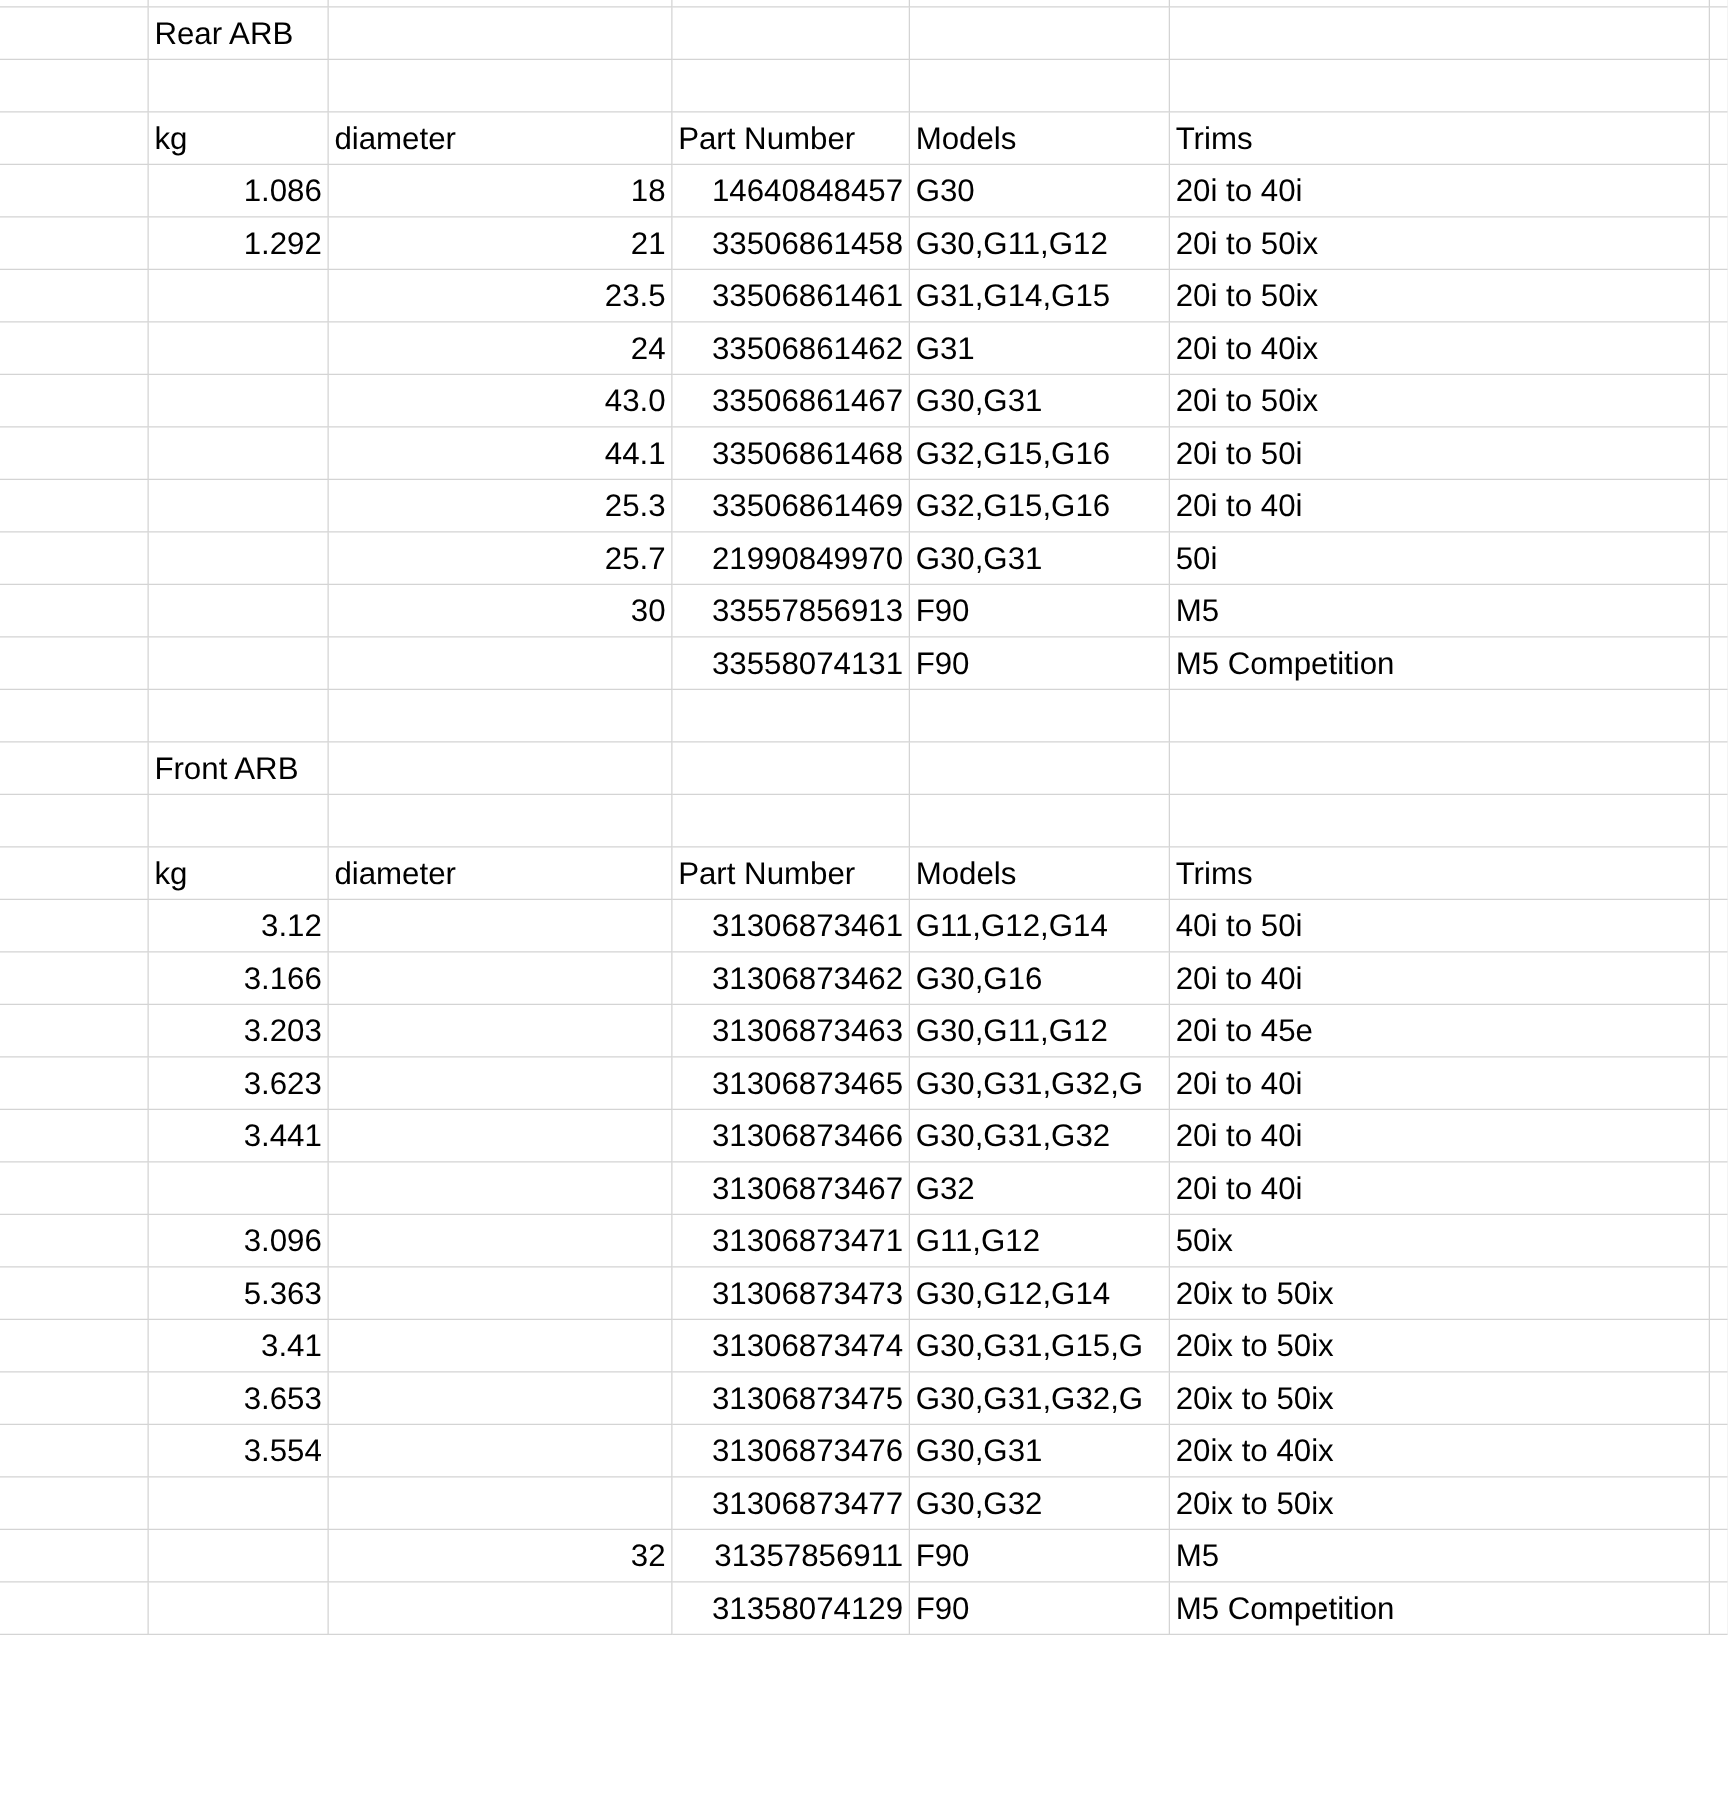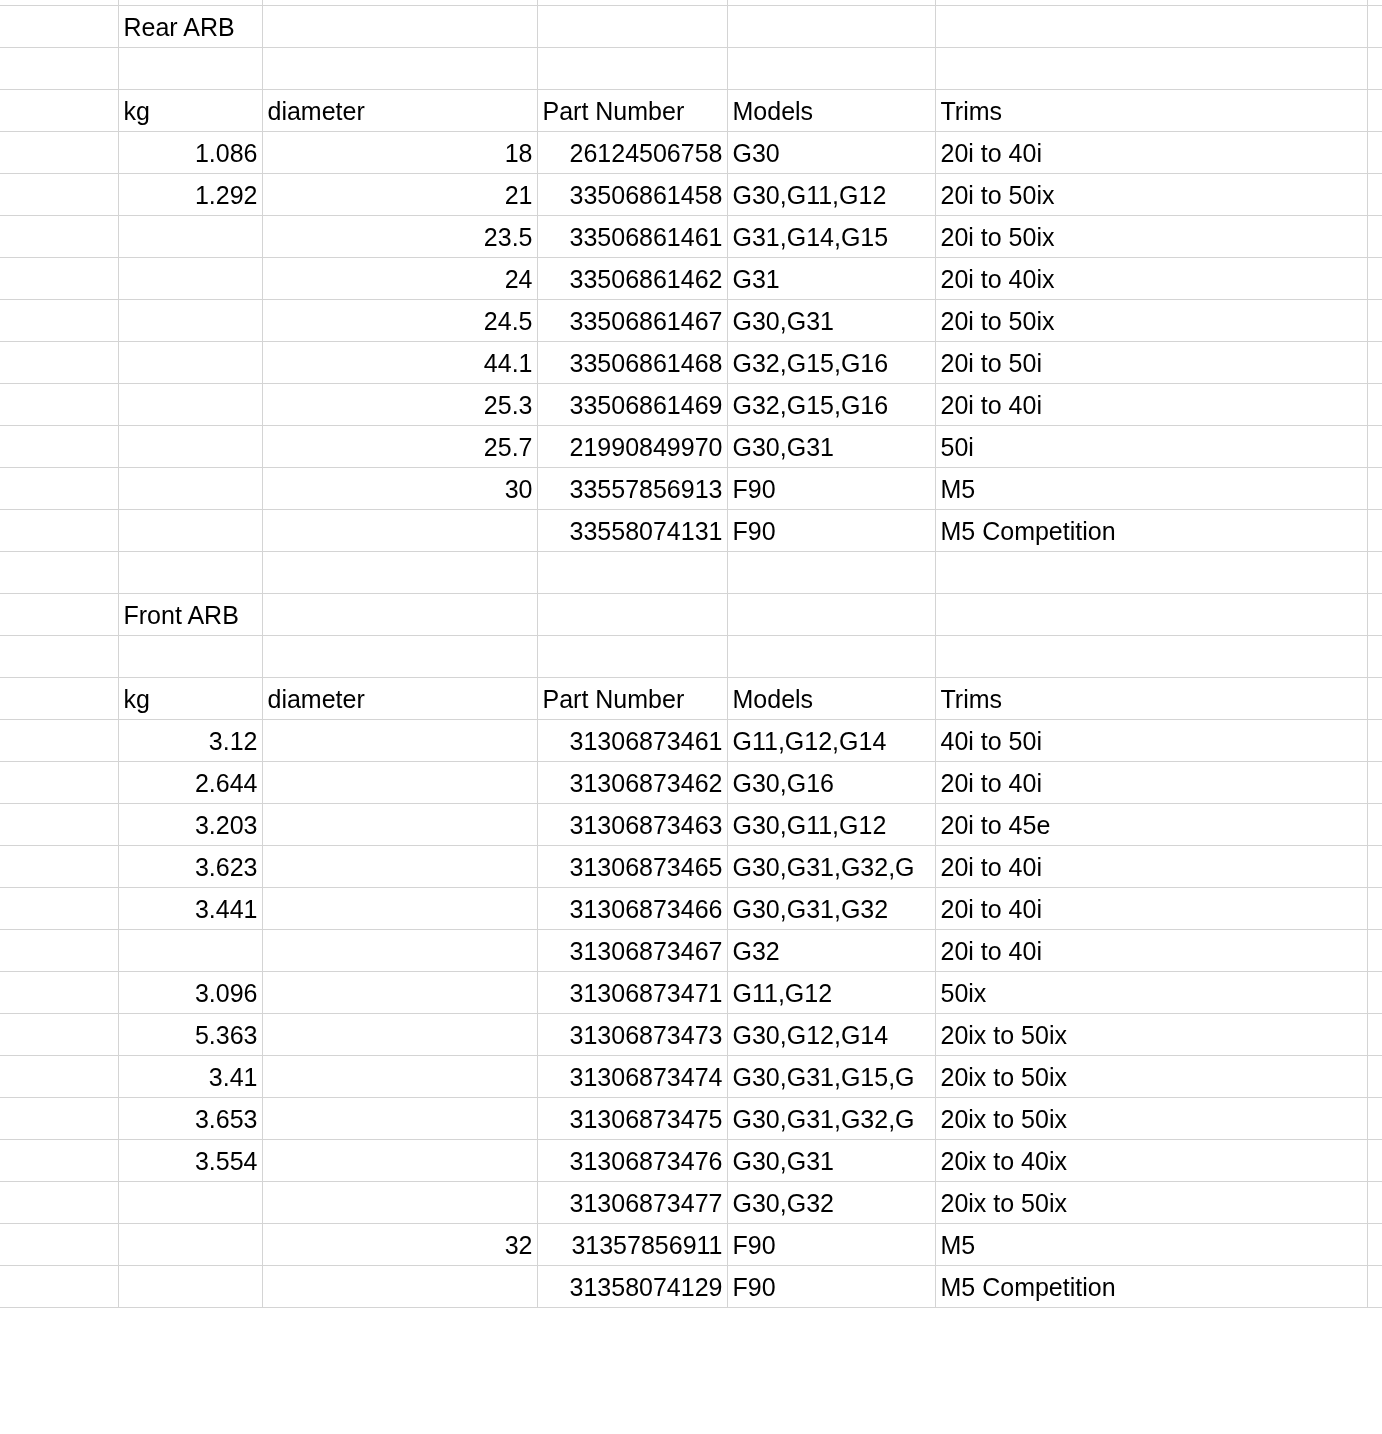--- a/index.html
+++ b/index.html
@@ -100,21 +100,21 @@
           <td class="cell txt">diameter</td>
           <td class="cell txt">Part Number</td>
           <td class="cell txt">Models</td>
           <td class="cell txt">Trims</td>
           <td class="cell txt tail"></td>
         </tr>
         <tr>
           <td class="cell txt"></td>
           <td class="cell num">1.086</td>
           <td class="cell num">18</td>
-          <td class="cell num">26124506758</td>
+          <td class="cell num">14640848457</td>
           <td class="cell txt">G30</td>
           <td class="cell txt">20i to 40i</td>
           <td class="cell txt tail"></td>
         </tr>
         <tr>
           <td class="cell txt"></td>
           <td class="cell num">1.292</td>
           <td class="cell num">21</td>
           <td class="cell num">33506861458</td>
           <td class="cell txt">G30,G11,G12</td>
@@ -135,21 +135,21 @@
           <td class="cell num"></td>
           <td class="cell num">24</td>
           <td class="cell num">33506861462</td>
           <td class="cell txt">G31</td>
           <td class="cell txt">20i to 40ix</td>
           <td class="cell txt tail"></td>
         </tr>
         <tr>
           <td class="cell txt"></td>
           <td class="cell num"></td>
-          <td class="cell num">24.5</td>
+          <td class="cell num">43.0</td>
           <td class="cell num">33506861467</td>
           <td class="cell txt">G30,G31</td>
           <td class="cell txt">20i to 50ix</td>
           <td class="cell txt tail"></td>
         </tr>
         <tr>
           <td class="cell txt"></td>
           <td class="cell num"></td>
           <td class="cell num">44.1</td>
           <td class="cell num">33506861468</td>
@@ -233,21 +233,21 @@
           <td class="cell txt"></td>
           <td class="cell num">3.12</td>
           <td class="cell num"></td>
           <td class="cell num">31306873461</td>
           <td class="cell txt">G11,G12,G14</td>
           <td class="cell txt">40i to 50i</td>
           <td class="cell txt tail"></td>
         </tr>
         <tr>
           <td class="cell txt"></td>
-          <td class="cell num">2.644</td>
+          <td class="cell num">3.166</td>
           <td class="cell num"></td>
           <td class="cell num">31306873462</td>
           <td class="cell txt">G30,G16</td>
           <td class="cell txt">20i to 40i</td>
           <td class="cell txt tail"></td>
         </tr>
         <tr>
           <td class="cell txt"></td>
           <td class="cell num">3.203</td>
           <td class="cell num"></td>

